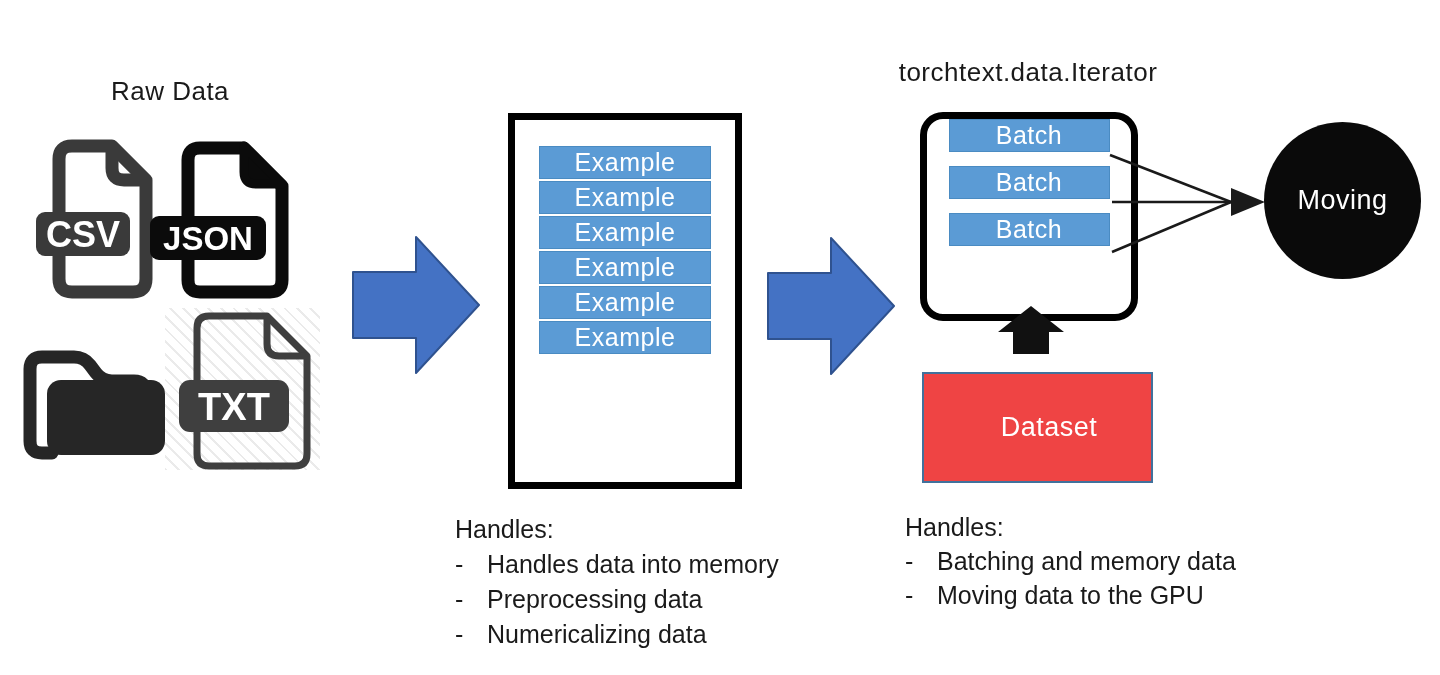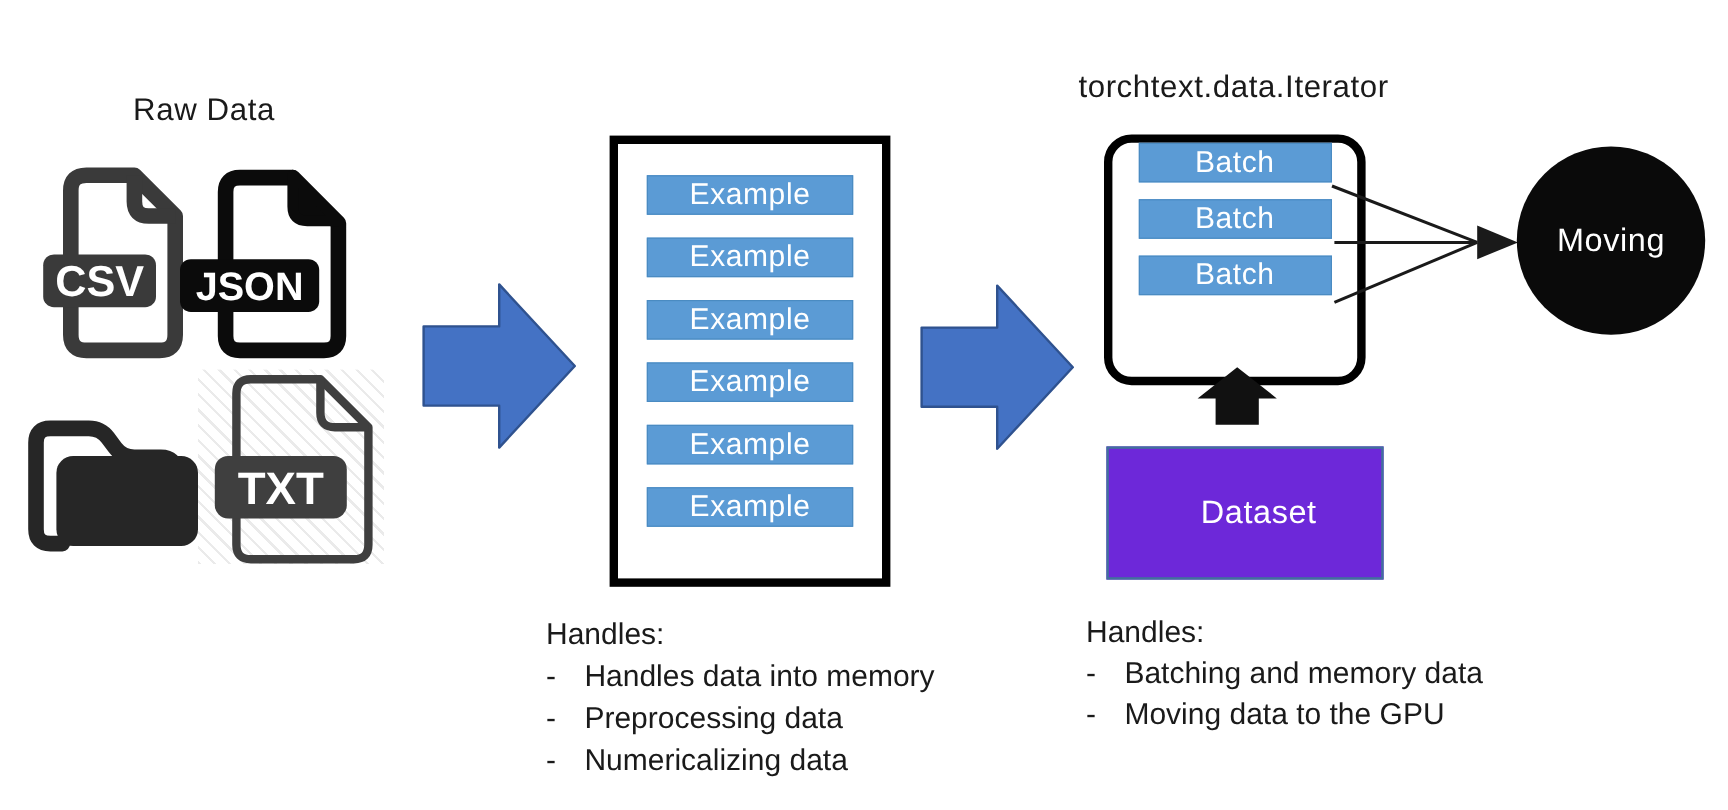--- a/index.html
+++ b/index.html
@@ -15,34 +15,34 @@
     font-size:26px;color:#1a1a1a;text-align:center;white-space:nowrap;
     letter-spacing:.5px;
   }
   .raw-label{left:85px;top:76px;width:170px;}
 
   
   .black-box{
     border:7px solid #000;background:#fff;box-sizing:border-box;
     display:flex;flex-direction:column;align-items:center;
   }
-  .dataset-box{left:508px;top:113px;width:234px;height:376px;padding-top:26px;gap:19px;}
+  .dataset-box{left:508px;top:113px;width:234px;height:376px;padding-top:26px;gap:2px;}
   .iterator-box{left:920px;top:112px;width:218px;height:209px;gap:14px;border-radius:23px;}
 
   .blue-bar{
     background:#5B9BD5;border:1px solid #4A8BC2;box-sizing:border-box;
     color:#fff;font-size:25px;text-align:center;flex:0 0 auto;
     display:flex;align-items:center;justify-content:center;letter-spacing:.5px;
   }
   .example-bar{width:172px;height:33px;}
   .batch-bar{width:161px;height:33px;}
 
   
   .dataset-blue{
-    left:922px;top:372px;width:231px;height:111px;background:#6d28d9;
+    left:922px;top:372px;width:231px;height:111px;background:#ef4444;
     border:2px solid #41719C;box-sizing:border-box;color:#fff;font-size:27px;
     display:flex;align-items:center;justify-content:center;letter-spacing:.5px;padding-left:23px;
   }
   .model-circle{
     left:1264px;top:122px;width:157px;height:157px;border-radius:50%;
     background:#0a0a0a;color:#fff;font-size:27px;
     display:flex;align-items:center;justify-content:center;letter-spacing:.5px;
   }
 
   

